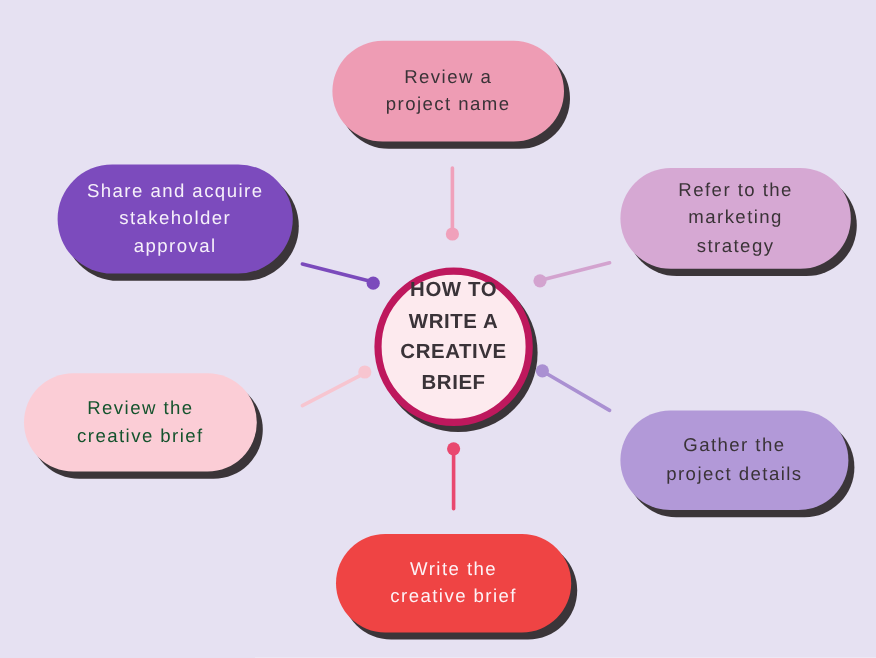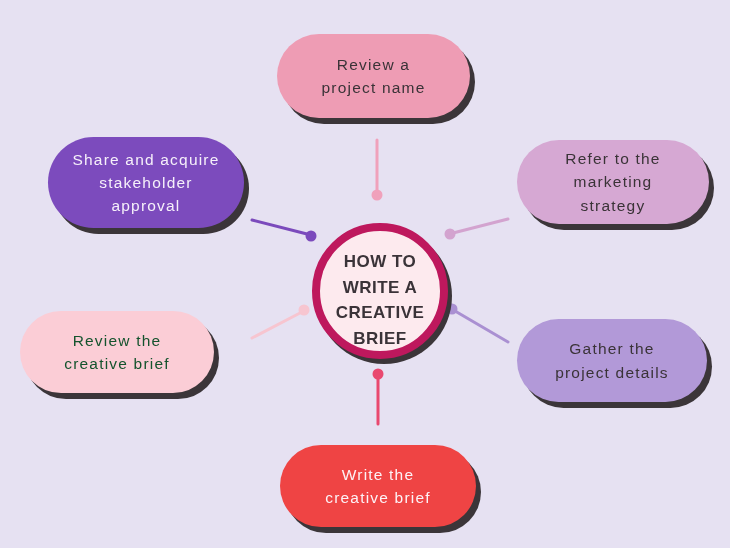--- a/index.html
+++ b/index.html
@@ -30,34 +30,34 @@
     white-space: pre-line;
     font-size: 15.5px;
     letter-spacing: 1.2px;
     line-height: 1.5;
     box-shadow: 5px 6px 0 #3b3539;
     z-index: 2;
   }
 
   #node-create  { left: 277px; top: 34px;  width: 193px; height: 84px; }
   #node-refer   { left: 517px; top: 140px; width: 192px; height: 84px; }
-  #node-gather  { left: 517px; top: 319px; width: 190px; height: 83px; }
+  #node-gather  { left: 517px; top: 342px; width: 190px; height: 83px; }
   #node-write   { left: 280px; top: 425px; width: 196px; height: 82px; }
   #node-review  { left: 20px;  top: 311px; width: 194px; height: 82px; }
   #node-share   { left: 48px;  top: 137px; width: 196px; height: 91px; }
 
   #center-circle {
     position: absolute;
     left: 312px; top: 223px;
     width: 120px; height: 120px;
     border-radius: 50%;
-    border: 8px solid #be185d;
+    border: 6px solid #be185d;
     box-shadow: 4px 5px 0 #3b3539;
     display: flex;
-    align-items: flex-end;
+    align-items: flex-start;
     justify-content: center;
     text-align: center;
     white-space: pre-line;
     font-size: 17px;
     font-weight: bold;
     letter-spacing: 0.5px;
     line-height: 1.5;
     z-index: 3;
   }
 </style>

